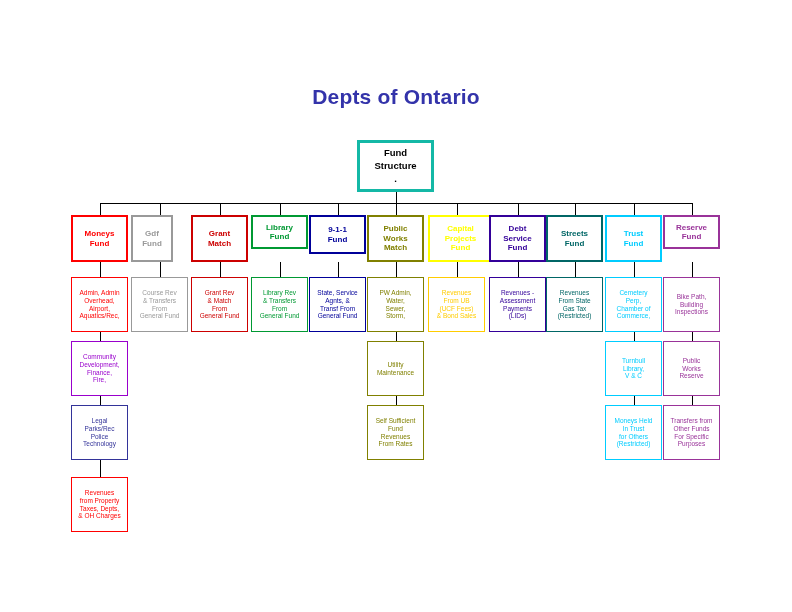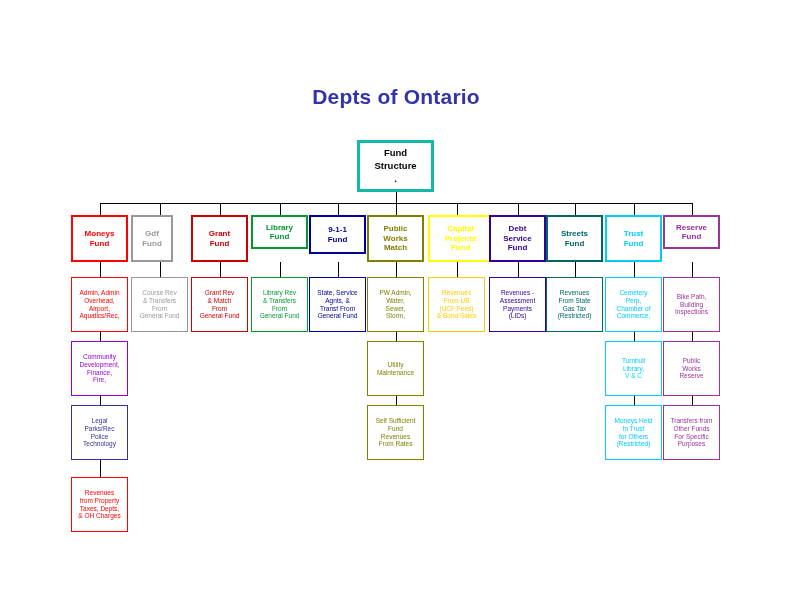--- a/index.html
+++ b/index.html
@@ -127,21 +127,21 @@
       <div class="conn" style="left: 159.5px; top: 262px; width: 1px; height: 15px;"></div>
       <div class="node lvl2" style="left: 131px; top: 277px; width: 57px; height: 55px; border-color: rgb(153, 153, 153); color: rgb(153, 153, 153);">
         <span>Course Rev
 &amp; Transfers
 From
 General Fund</span>
       </div>
       <div class="conn" style="left: 219.5px; top: 203px; width: 1px; height: 12px;"></div>
       <div class="node lvl1" style="left: 191px; top: 215px; width: 57px; height: 47px; border-color: rgb(204, 0, 0); color: rgb(204, 0, 0);">
         <span>Grant
-Fund</span>
+Match</span>
       </div>
       <div class="conn" style="left: 219.5px; top: 262px; width: 1px; height: 15px;"></div>
       <div class="node lvl2" style="left: 191px; top: 277px; width: 57px; height: 55px; border-color: rgb(204, 0, 0); color: rgb(204, 0, 0);">
         <span>Grant Rev
 &amp; Match
 From
 General Fund</span>
       </div>
       <div class="conn" style="left: 279.5px; top: 203px; width: 1px; height: 12px;"></div>
       <div class="node lvl1" style="left: 251px; top: 215px; width: 57px; height: 34px; border-color: rgb(0, 153, 51); color: rgb(0, 153, 51);">

